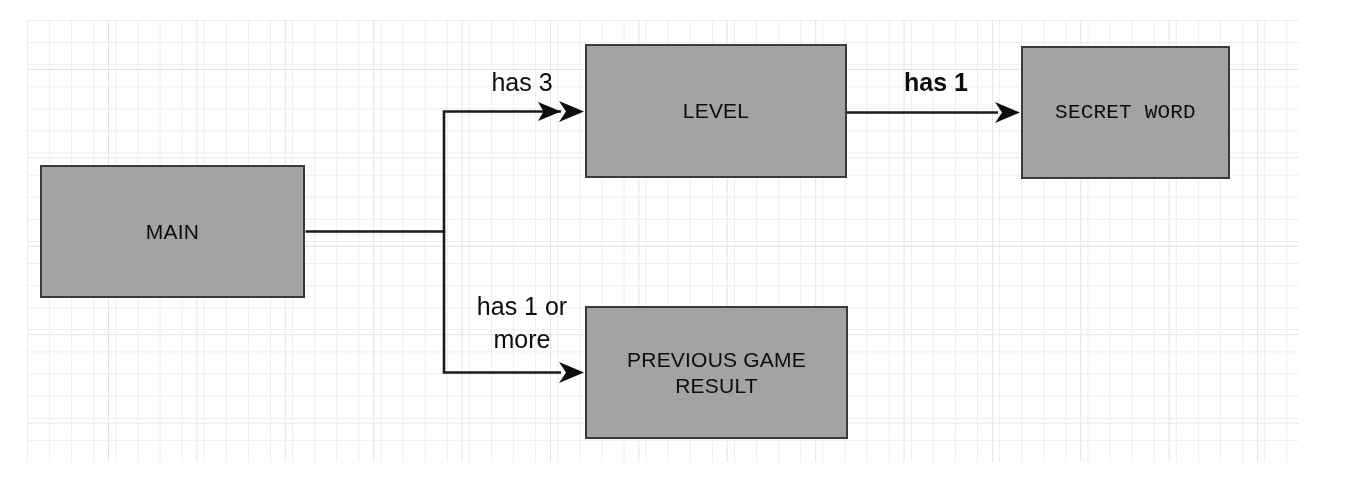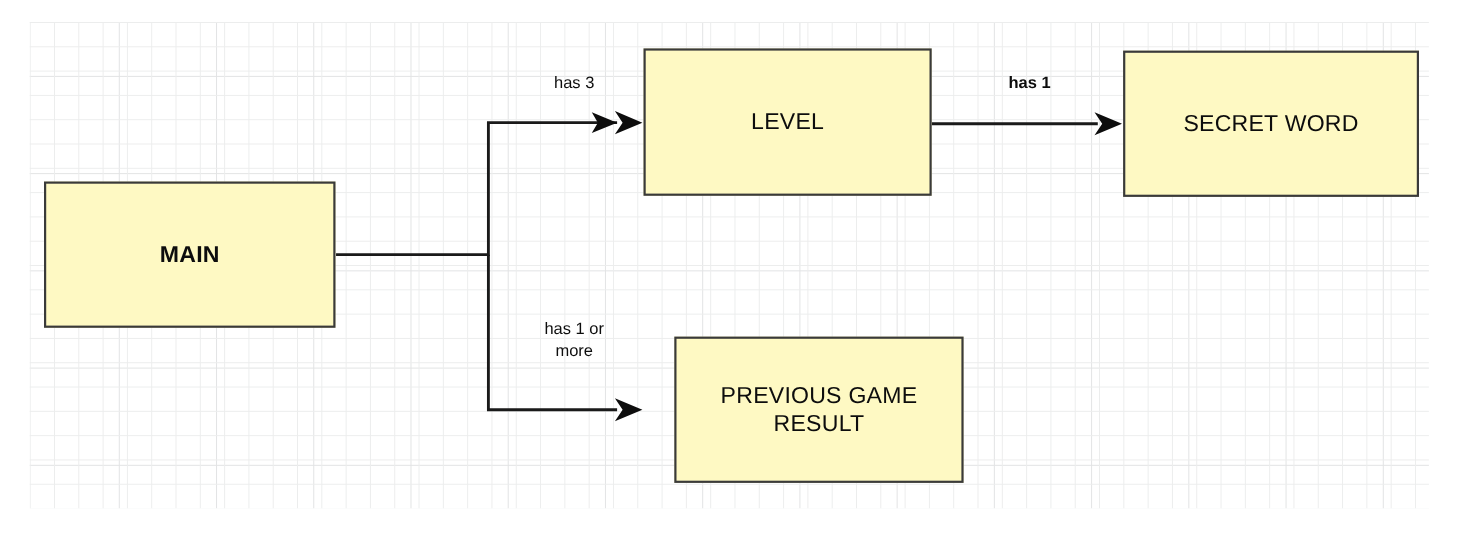--- a/index.html
+++ b/index.html
@@ -33,36 +33,36 @@
       22.1px 22.1px,
       88.4px 88.4px,
       88.4px 88.4px;
     background-position: 0 -1px, -1px 0, 81px -1px, -1px 49px;
     pointer-events: none;
   }
   
   .node {
     position: absolute;
     box-sizing: border-box;
-    background: #fef9c3;
+    background: #a3a3a3;
     border: 2px solid #3a3a3a;
     display: flex;
     align-items: center;
     justify-content: center;
     text-align: center;
     color: #0d0d0d;
     font-size: 21px;
     line-height: 1.22;
     letter-spacing: 0.2px;
     white-space: pre-line;
   }
-  #node-main          { left: 40px;   top: 165px; width: 265px; height: 133px; font-weight: bold; }
+  #node-main          { left: 40px;   top: 165px; width: 265px; height: 133px; }
   #node-level         { left: 585px;  top: 44px;  width: 262px; height: 134px; }
-  #node-secret-word   { left: 1021px; top: 46px;  width: 269px; height: 133px; }
-  #node-prev-result   { left: 585px;  top: 306px; width: 263px; height: 133px; margin-left: 28px; }
+  #node-secret-word   { left: 1021px; top: 46px;  width: 209px; height: 133px; font-family: Liberation Mono, monospace; }
+  #node-prev-result   { left: 585px;  top: 306px; width: 263px; height: 133px; }
 
   
   #edges {
     position: absolute;
     left: 0; top: 0;
     width: 1348px;
     height: 494px;
     pointer-events: none;
   }
   .edge-path {
@@ -71,21 +71,21 @@
     stroke-width: 2.6;
     stroke-linecap: butt;
     stroke-linejoin: miter;
   }
   .edge-head { fill: #0d0d0d; stroke: none; }
 
   
   .edge-label {
     position: absolute;
     color: #0d0d0d;
-    font-size: 15px;
+    font-size: 25px;
     line-height: 1.3;
     text-align: center;
     white-space: pre-line;
     background: transparent;
   }
   #label-main-level {
     left: 470px; top: 66px; width: 104px;
   }
   #label-level-secret {
     left: 884px; top: 66px; width: 104px; font-weight: bold;

